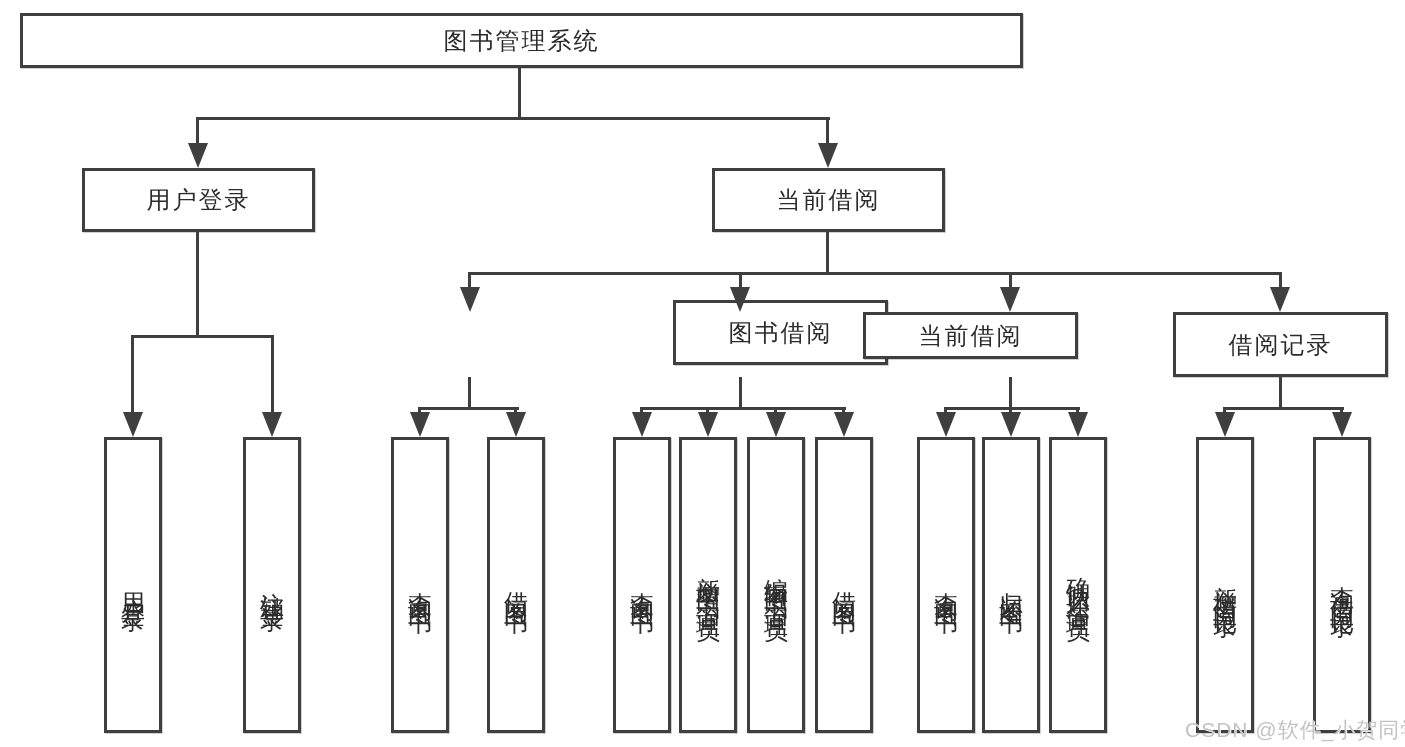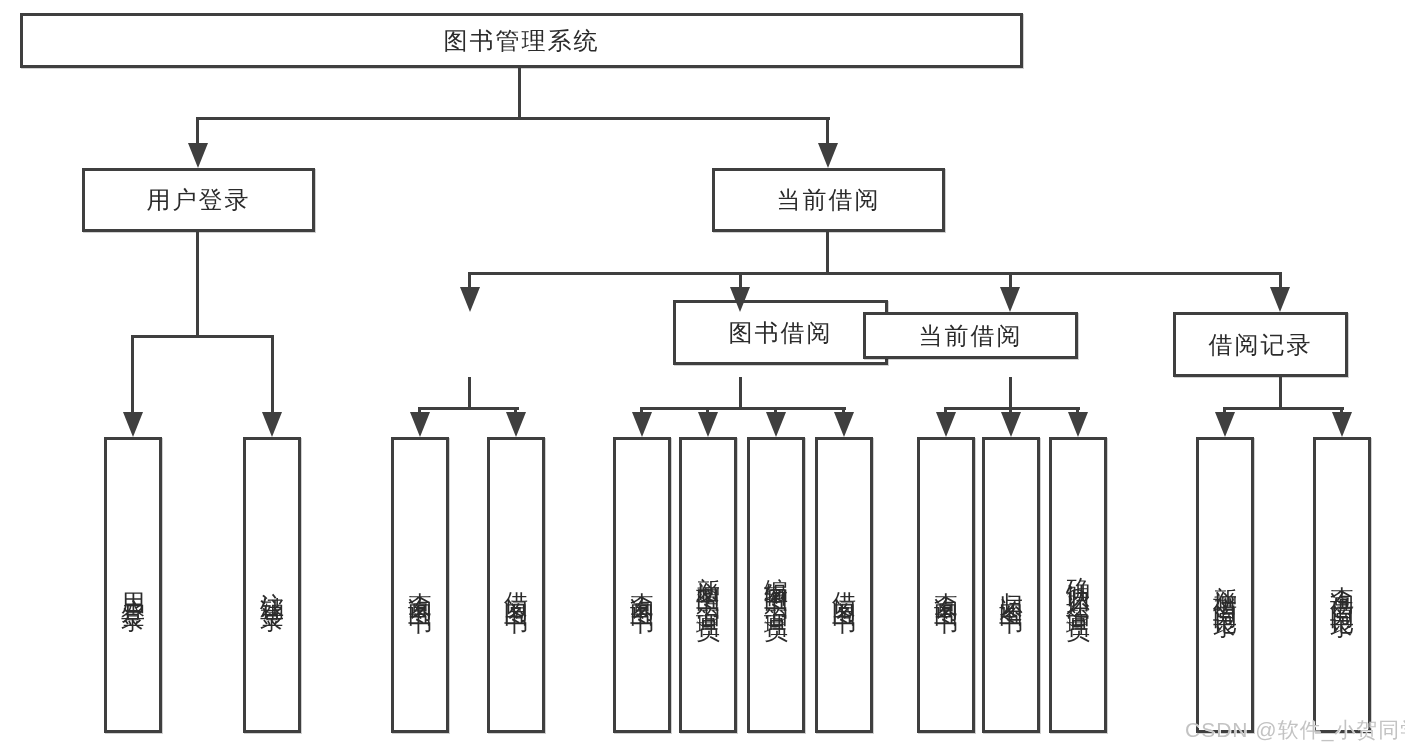--- a/index.html
+++ b/index.html
@@ -66,21 +66,21 @@
   <div class="node" style="left:712px;top:168px;width:233px;height:64px;">
     <span class="h-label">当前借阅</span>
   </div>
 
   <div class="node" style="left:633px;top:300px;width:215px;height:65px;margin-left:40px;">
     <span class="h-label">图书借阅</span>
   </div>
   <div class="node" style="left:863px;top:312px;width:215px;height:47px;">
     <span class="h-label">当前借阅</span>
   </div>
-  <div class="node" style="left:1173px;top:312px;width:175px;height:65px;">
+  <div class="node" style="left:1173px;top:312px;width:215px;height:65px;">
     <span class="h-label">借阅记录</span>
   </div>
 
   <div class="node leaf" style="left:104px;top:437px;width:58px;height:296px;">
     <span class="v-label">用户登录</span>
   </div>
   <div class="node leaf" style="left:243px;top:437px;width:58px;height:296px;">
     <span class="v-label">注销登录</span>
   </div>
   <div class="node leaf" style="left:391px;top:437px;width:58px;height:296px;">

